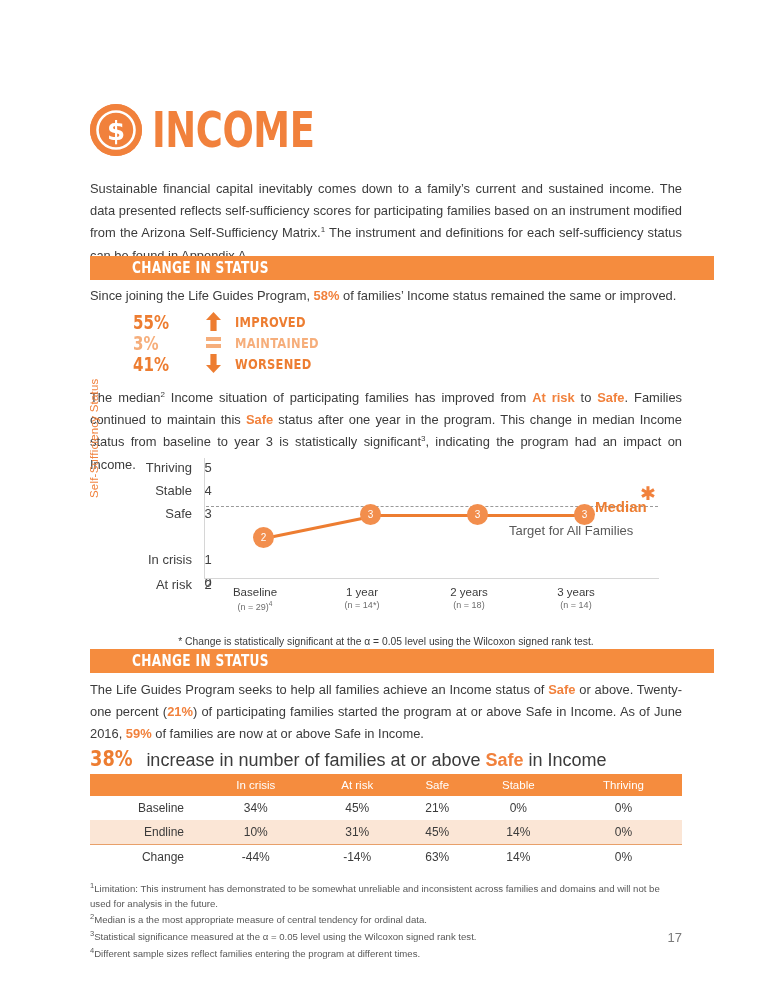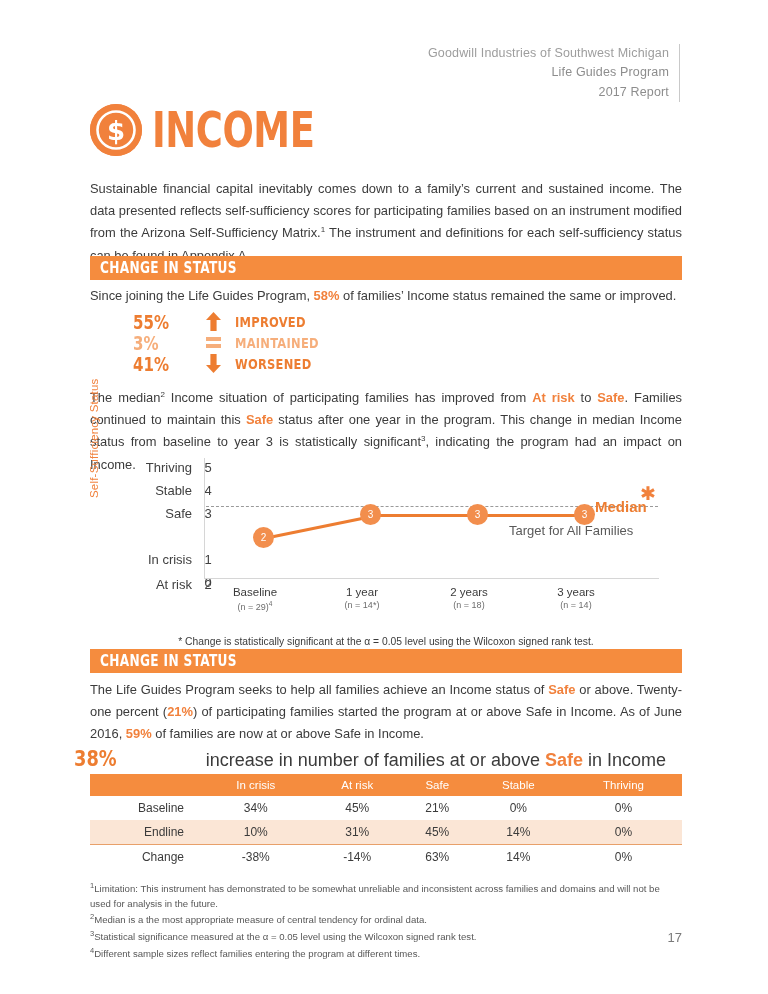--- a/index.html
+++ b/index.html
@@ -53,21 +53,21 @@
     font-size:12.9px; line-height:1.72; color:#3b3b3b;
     text-align:justify;
   }
   .para sup{ font-size:8px; }
   .hl{ color:#F1813C; font-weight:bold; }
 
   
   .banner{
     position:absolute; left:90px; width:592px; height:24px;
     background:#F58C3E;
-    display:flex; align-items:center;
+    display:flex; align-items:center;padding-left:32px;
   }
   .banner span{
     font-family:"DejaVu Sans Condensed","Liberation Sans", sans-serif;
     font-weight:bold;
     color:#ffffff;
     font-size:15px;
     letter-spacing:0.4px;
     padding-left:11px;
     transform:scaleX(0.9);
     transform-origin:left center;
@@ -125,22 +125,22 @@
   .xtick .t2{ font-size:9px; color:#6d6d6d; margin-top:2px; }
   .xtick .t2 sup{ font-size:6.5px; }
 
   .chart-note{
     position:absolute; left:90px; top:636px; width:592px;
     text-align:center; font-size:10.3px; color:#3b3b3b;
   }
 
   
   .big-stat{
-    position:absolute; left:74px; top:746px; width:592px;
-    display:flex; align-items:baseline; justify-content:space-between; gap:27px;
+    position:absolute; left:90px; top:746px; width:592px;
+    display:flex; align-items:baseline; justify-content:flex-start; gap:9px;
   }
   .big-num{
     font-family:"DejaVu Sans Condensed","Liberation Sans", sans-serif;
     font-weight:bold; font-size:22px; color:#ED7D31;
     transform:scaleX(0.9); transform-origin:left bottom;
   }
   .big-txt{ font-size:18px; color:#3b3b3b; }
 
   
   table.data{
@@ -168,25 +168,20 @@
   .pageno{
     position:absolute; right:86px; top:930px;
     font-size:13px; color:#7a7a7a;
   }
 </style>
 </head>
 <body>
 
 <div class="page">
 
-  <div class="doc-header">
-    <div class="line">Goodwill Industries of Southwest Michigan</div>
-    <div class="line strong">Life Guides Program</div>
-    <div class="line strong">2017 Report</div>
-  </div>
 
   <div class="title-row">
     <div class="coin">
       <svg width="52" height="52" viewBox="0 0 52 52" aria-hidden="true">
         <circle cx="26" cy="26" r="26" fill="#F1813C"></circle>
         <circle cx="26" cy="26" r="18.5" fill="none" stroke="#ffffff" stroke-width="2.6"></circle>
         <text x="26" y="36" text-anchor="middle" font-family="DejaVu Sans, sans-serif" font-size="26" font-weight="bold" fill="#ffffff">$</text>
       </svg>
     </div>
     <div class="page-title">INCOME</div>
@@ -340,21 +335,21 @@
       <tr class="alt">
         <td class="rowhdr">Endline</td>
         <td>10%</td>
         <td>31%</td>
         <td>45%</td>
         <td>14%</td>
         <td>0%</td>
       </tr>
       <tr class="lastrow">
         <td class="rowhdr">Change</td>
-        <td>-38%</td>
+        <td>-44%</td>
         <td>-14%</td>
         <td>63%</td>
         <td>14%</td>
         <td>0%</td>
       </tr>
     </tbody>
   </table>
 
   <div class="footnotes">
     <div><sup>1</sup><span>Limitation: This instrument has demonstrated to be somewhat unreliable and inconsistent across families and domains and will not be used for analysis in the future.</span></div>

